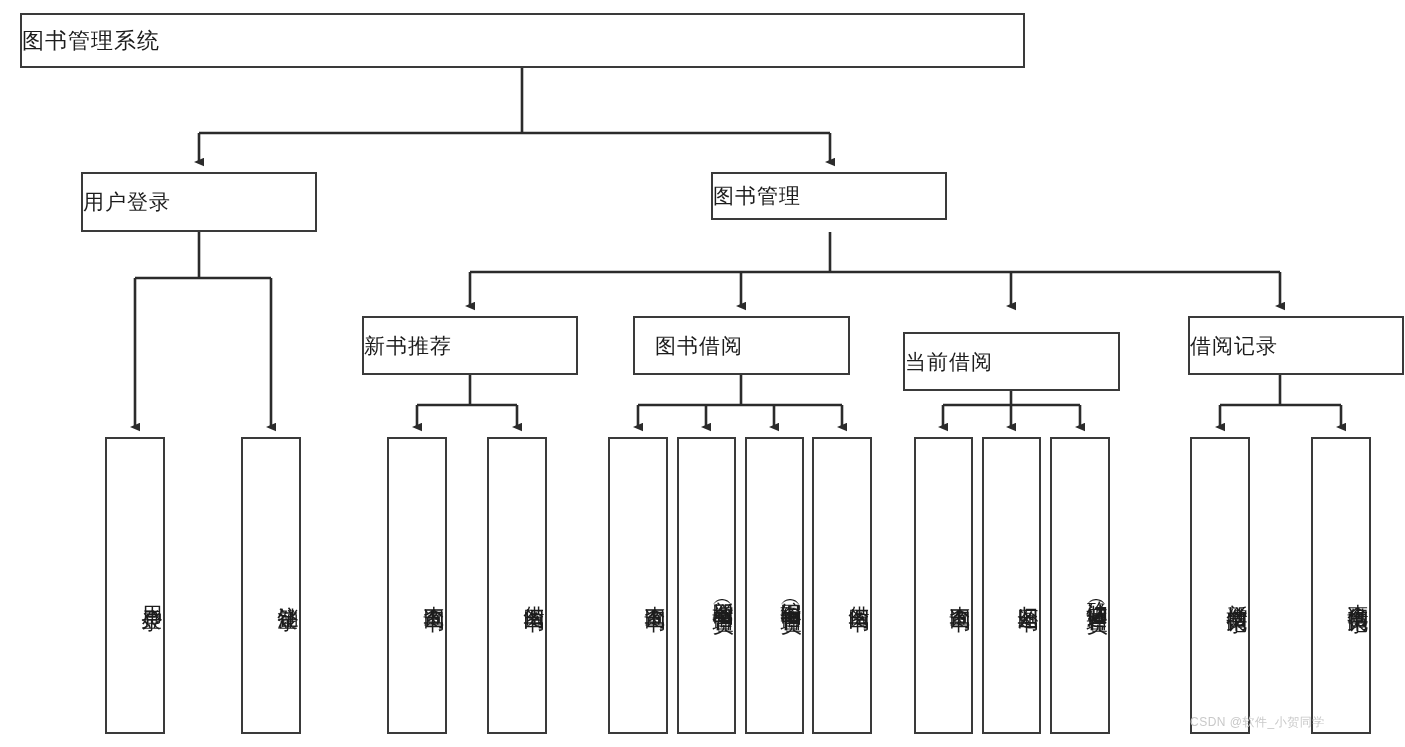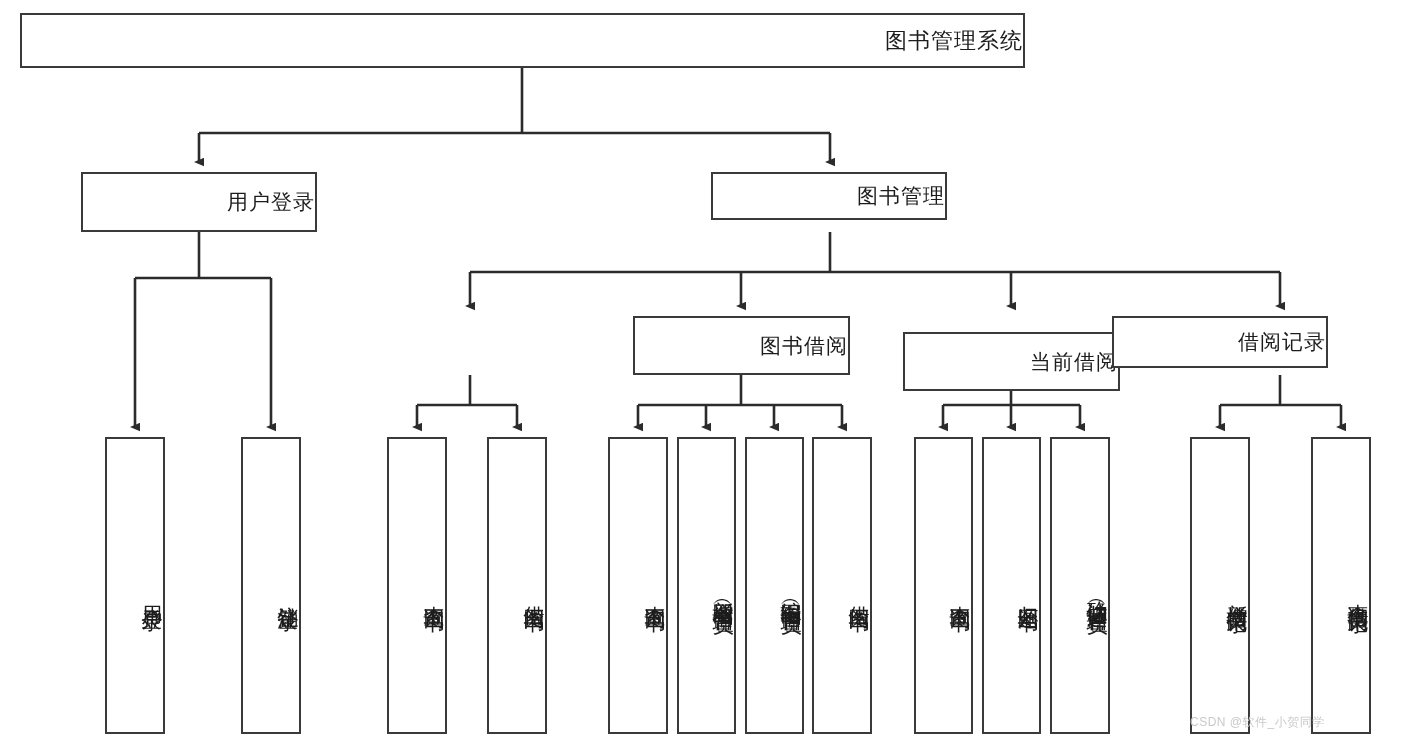--- a/index.html
+++ b/index.html
@@ -2,21 +2,21 @@
 <html><head>
 <meta charset="utf-8">
 <style>
   html,body{margin:0;padding:0;background:#ffffff;}
   body{width:1405px;height:747px;position:relative;overflow:hidden;
        font-family:"Liberation Sans","DejaVu Sans",sans-serif;}
   #canvas{position:absolute;left:0;top:0;width:1405px;height:747px;}
   svg.wires{position:absolute;left:0;top:0;width:1405px;height:747px;pointer-events:none;}
   .node{position:absolute;box-sizing:border-box;background:#ffffff;
         border:2px solid #3a3a3a;display:flex;align-items:center;
-        justify-content:flex-end;color:#1c1c1c;}
+        justify-content:flex-start;color:#1c1c1c;}
   .node.h{font-size:21px;letter-spacing:1px;}
   .node.v{writing-mode:vertical-rl;text-orientation:upright;
           font-size:21px;letter-spacing:2px;line-height:1;
           padding-top:14px;align-items:flex-start;justify-content:center;}
   .node.root{font-size:22px;}
   .watermark{position:absolute;left:1190px;top:714px;font-size:12px;
              color:#c9c9c9;letter-spacing:0.5px;white-space:nowrap;}
 </style>
 </head>
 <body>
@@ -77,27 +77,30 @@
     <span>图书管理系统</span>
   </div>
 
   <div class="node h" style="left:81px;top:172px;width:236px;height:60px;">
     <span>用户登录</span>
   </div>
   <div class="node h" style="left:711px;top:172px;width:236px;height:48px;">
     <span>图书管理</span>
   </div>
 
-  <div class="node h" style="left:633px;top:316px;width:217px;height:59px;">
+  <div class="node h" style="left:362px;top:316px;width:216px;height:59px;">
+    <span>新书推荐</span>
+  </div>
+  <div class="node h" style="left:633px;top:316px;width:217px;height:59px;padding-left:20px;">
     <span>图书借阅</span>
   </div>
   <div class="node h" style="left:903px;top:332px;width:217px;height:59px;">
     <span>当前借阅</span>
   </div>
-  <div class="node h" style="left:1112px;top:316px;width:216px;height:52px;">
+  <div class="node h" style="left:1188px;top:316px;width:216px;height:59px;">
     <span>借阅记录</span>
   </div>
 
   <div class="node v" style="left:105px;top:437px;width:60px;height:297px;">
     <span>用户登录</span>
   </div>
   <div class="node v" style="left:241px;top:437px;width:60px;height:297px;">
     <span>注销登录</span>
   </div>
   <div class="node v" style="left:387px;top:437px;width:60px;height:297px;">

